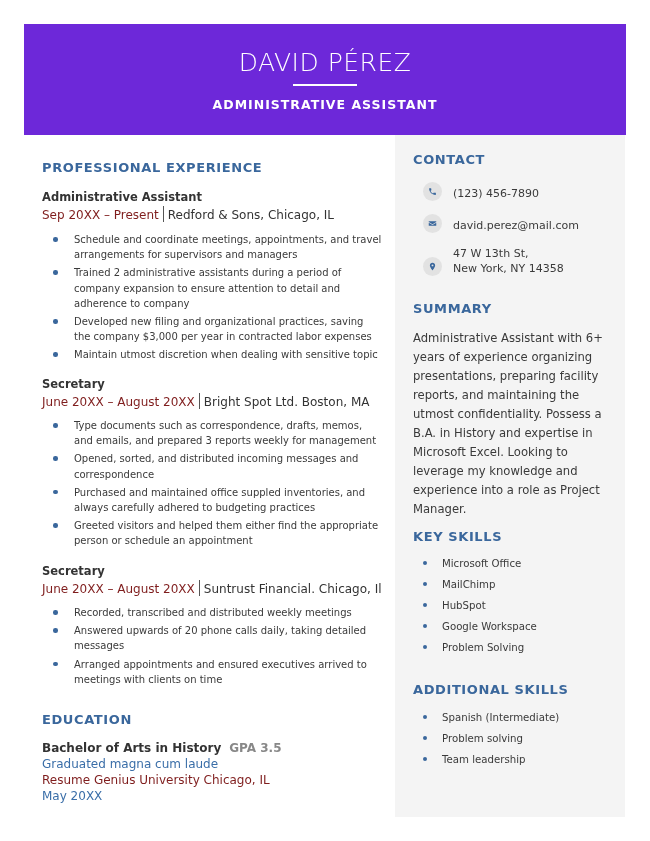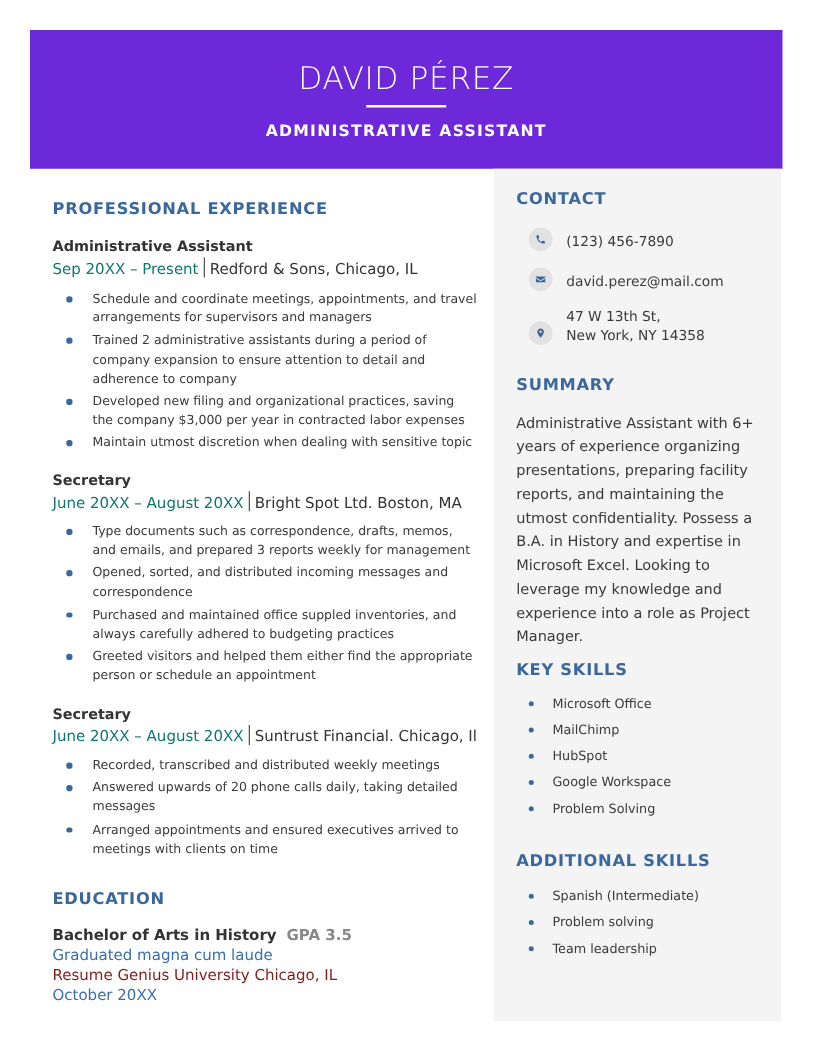--- a/index.html
+++ b/index.html
@@ -27,21 +27,21 @@
     position: absolute; left: 395px; top: 135px; width: 230px; height: 682px;
     background: #f4f4f4;
   }
 
   .sec-title {
     position: absolute; font-size: 13px; font-weight: bold; color: #3a679c; letter-spacing: 0.6px;
   }
 
   .job-title { position: absolute; left: 42px; font-size: 11.5px; font-weight: bold; color: #333; }
   .job-meta { position: absolute; left: 42px; font-size: 12px; color: #333; white-space: nowrap; }
-  .job-meta .date { color: #0f766e; }
+  .job-meta .date { color: #7f1d1d; }
   .job-meta .sep { display: inline-block; width: 1px; height: 16px; background: #555; vertical-align: -3px; margin: 0 4px 0 4px; }
 
   ul.bullets { position: absolute; left: 52px; width: 330px; list-style: none; }
   ul.bullets li {
     position: relative; padding-left: 22px; font-size: 10px; line-height: 15.2px; color: #3a3a3a; margin-bottom: 3px;
   }
   ul.bullets li::before {
     content: ""; position: absolute; left: 1px; top: 5px; width: 4.5px; height: 4.5px; border-radius: 50%; background: #3a679c;
   }
 
@@ -113,21 +113,21 @@
   <li>Answered upwards of 20 phone calls daily, taking detailed messages</li>
   <li>Arranged appointments and ensured executives arrived to meetings with clients on time</li>
 </ul>
 
 <div class="sec-title" style="left:42px; top:712px;">EDUCATION</div>
 <div class="edu-line" style="top:741px;">
   <span class="edu-degree">Bachelor of Arts in History</span><span class="edu-gpa">GPA 3.5</span>
 </div>
 <div class="edu-line blue" style="top:757px;">Graduated magna cum laude</div>
 <div class="edu-line" style="top:773px; color:#7f1d1d;">Resume Genius University  Chicago, IL</div>
-<div class="edu-line blue" style="top:789px;">October 20XX</div>
+<div class="edu-line blue" style="top:789px;">May 20XX</div>
 
 <div class="sec-title" style="left:413px; top:152px;">CONTACT</div>
 
 <div class="contact-row" style="top:182px;">
   <span class="contact-icon">
     <svg viewBox="0 0 24 24">
         <path fill="#3a679c" d="M6.6 10.8c1.4 2.8 3.8 5.1 6.6 6.6l2.2-2.2c.3-.3.7-.4 1-.2 1.1.4 2.3.6 3.6.6.6 0 1 .4 1 1V20c0 .6-.4 1-1 1C10.6 21 3 13.4 3 4c0-.6.4-1 1-1h3.5c.6 0 1 .4 1 1 0 1.3.2 2.5.6 3.6.1.3 0 .7-.2 1l-2.3 2.2z"></path>
       </svg>
   </span>
   <span class="contact-text" style="margin-top:1px;">(123) 456-7890</span>

